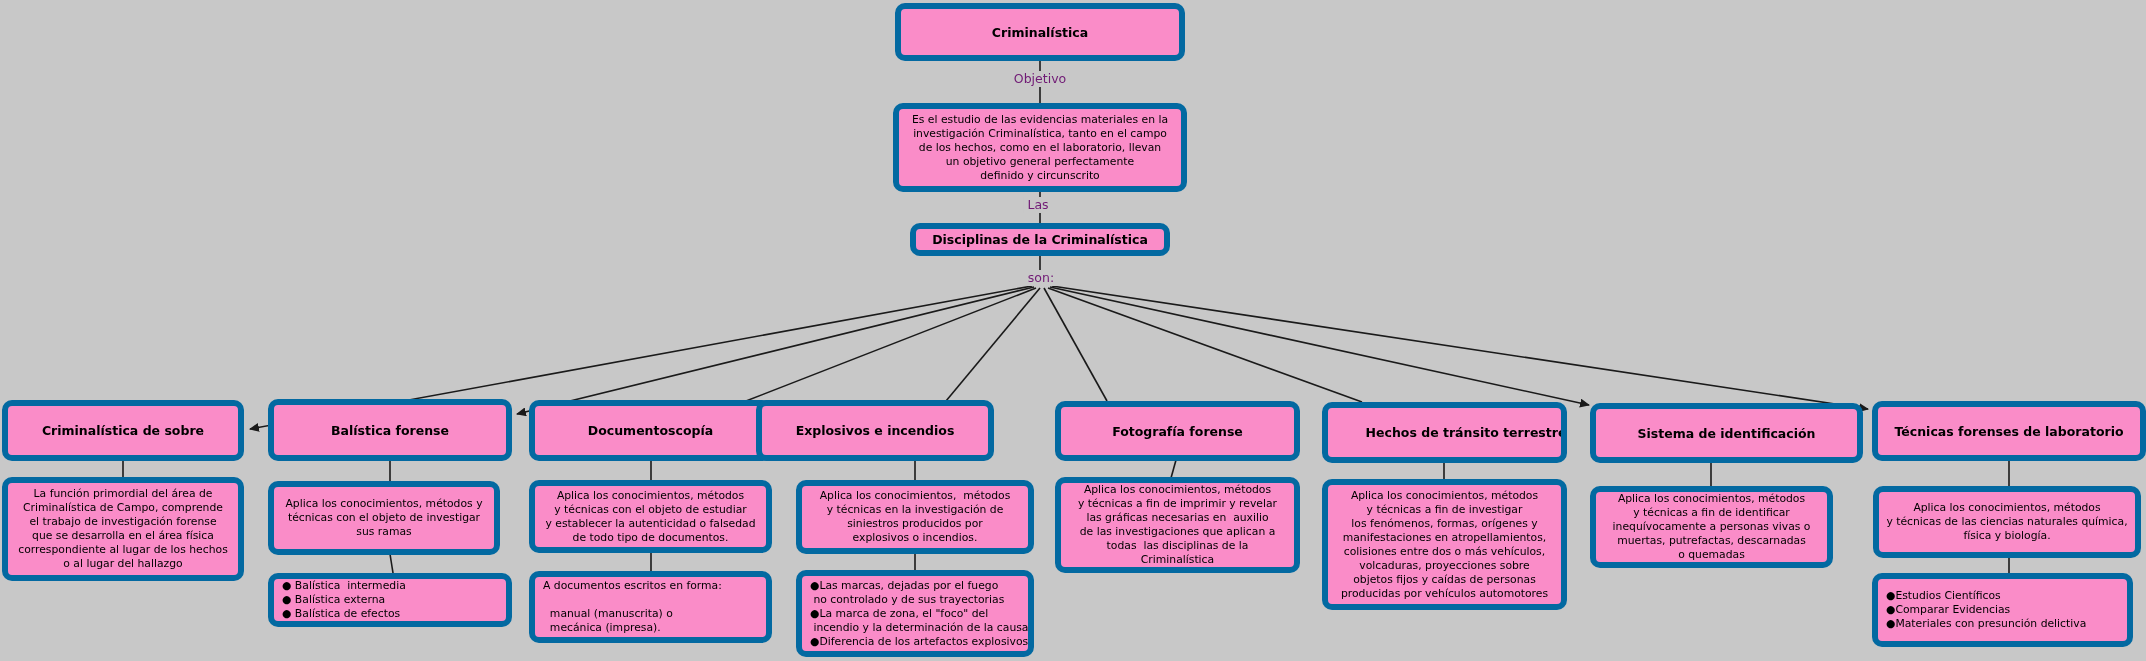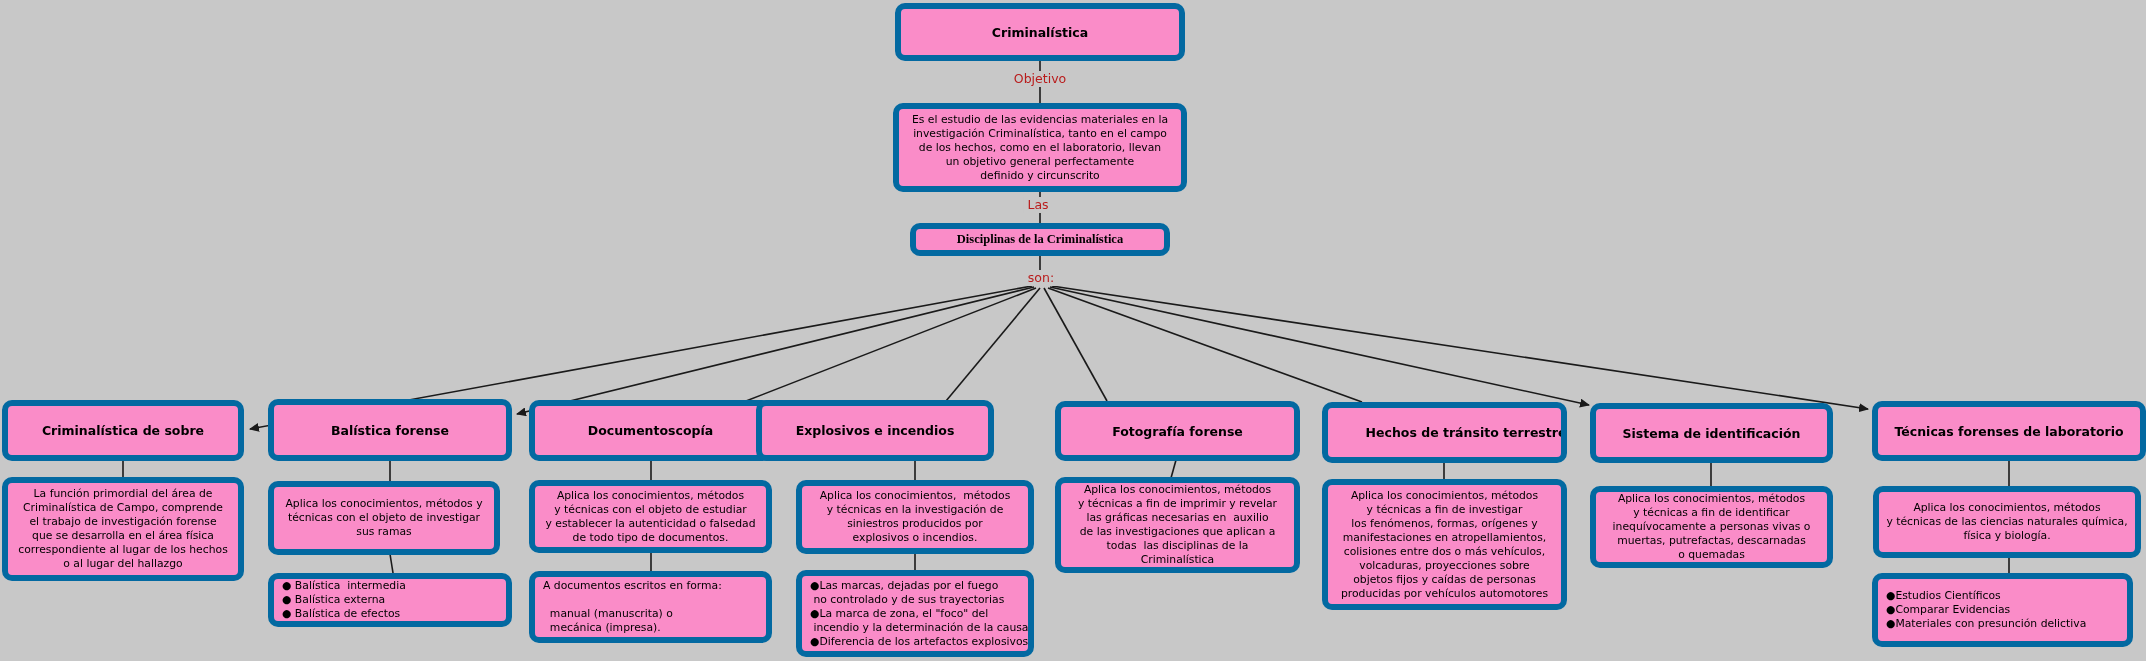--- a/index.html
+++ b/index.html
@@ -51,21 +51,21 @@
     padding-left:8px;
     padding-right:2px;
   }
   .link-label{
     position:absolute;
     transform:translateX(-50%);
     background:#c8c8c8;
     padding:0 4px;
     font-size:12.5px;
     line-height:16px;
-    color:#b91c1c;
+    color:#701a75;
     white-space:pre;
   }
 </style>
 </head>
 <body>
 
 <div id="canvas">
 
   <svg id="wires" width="2146" height="661" viewBox="0 0 2146 661">
     <defs>
@@ -112,21 +112,21 @@
   <div class="node" style="left:893px;top:103px;width:294px;height:89px;">
     <div class="txt">Es el estudio de las evidencias materiales en la
 investigación Criminalística, tanto en el campo
 de los hechos, como en el laboratorio, llevan
 un objetivo general perfectamente
 definido y circunscrito</div>
   </div>
 
   <div class="link-label" style="left:1038px;top:197px;">Las</div>
 
-  <div class="node title" style="left:910px;top:223px;width:260px;height:33px;font-family:Liberation Serif, serif;">
+  <div class="node title" style="left:910px;top:223px;width:260px;height:33px;">
     <div class="txt">Disciplinas de la Criminalística</div>
   </div>
 
   <div class="link-label" style="left:1041px;top:270px;">son:</div>
 
   <div class="node title" style="left:2px;top:400px;width:242px;height:61px;">
     <div class="txt">Criminalística de sobre</div>
   </div>
   <div class="node title" style="left:268px;top:399px;width:244px;height:62px;">
     <div class="txt">Balística forense</div>
@@ -203,21 +203,21 @@
     <div class="txt">Aplica los conocimientos, métodos
 y técnicas a fin de investigar
 los fenómenos, formas, orígenes y
 manifestaciones en atropellamientos,
 colisiones entre dos o más vehículos,
 volcaduras, proyecciones sobre
 objetos fijos y caídas de personas
 producidas por vehículos automotores</div>
   </div>
 
-  <div class="node title" style="left:1590px;top:403px;width:243px;height:60px;">
+  <div class="node title" style="left:1590px;top:403px;width:273px;height:60px;">
     <div class="txt">Sistema de identificación</div>
   </div>
   <div class="node" style="left:1590px;top:486px;width:243px;height:82px;">
     <div class="txt">Aplica los conocimientos, métodos
 y técnicas a fin de identificar
 inequívocamente a personas vivas o
 muertas, putrefactas, descarnadas
 o quemadas</div>
   </div>
 

